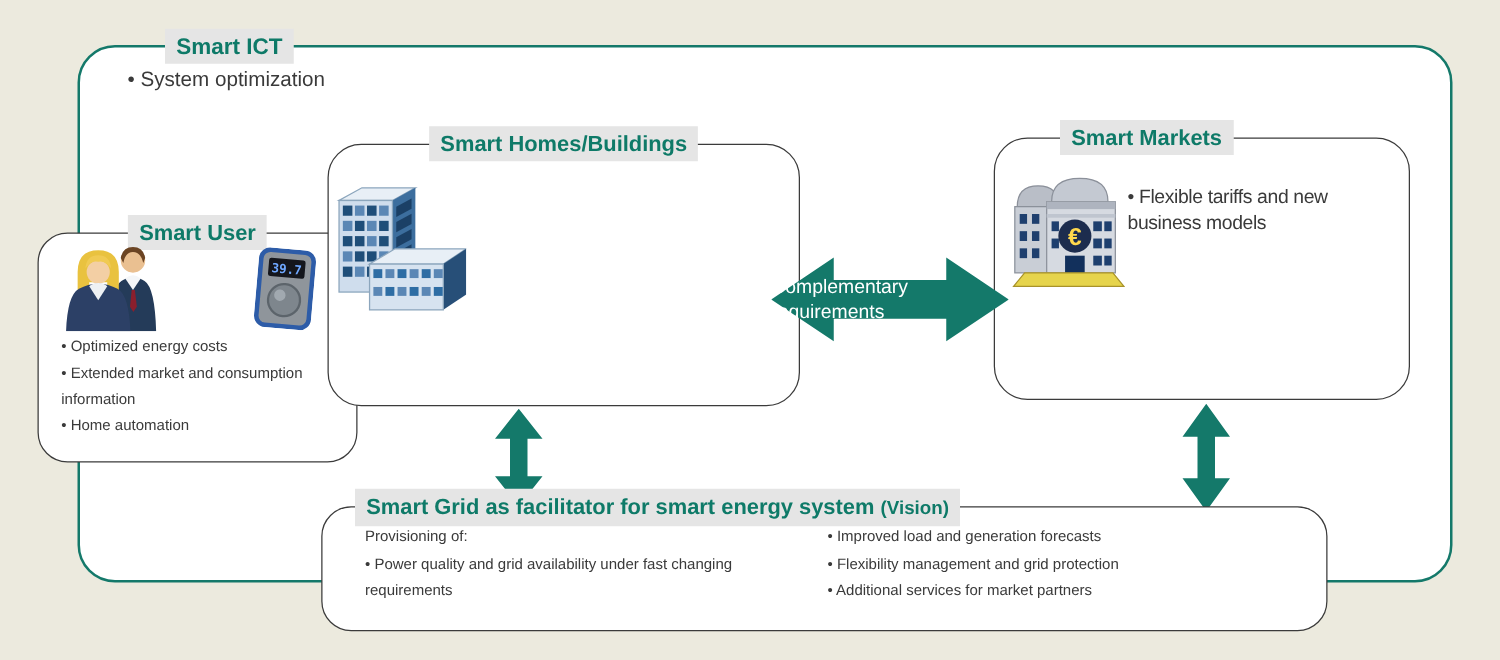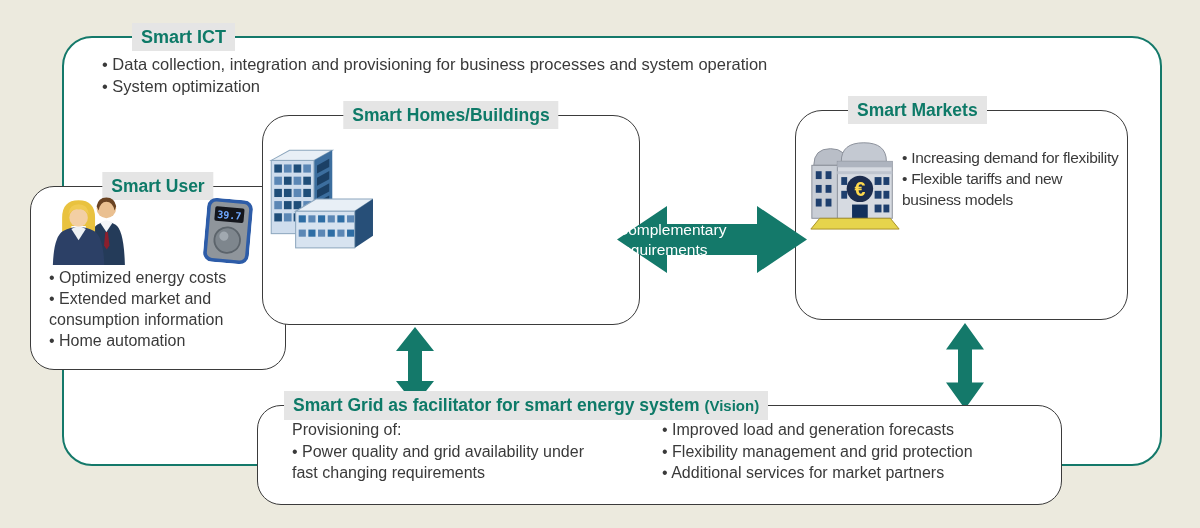--- a/index.html
+++ b/index.html
@@ -10,21 +10,21 @@
   }
   .panel { position:absolute; background:#fff; border:1.6px solid #3b3b3b; border-radius:24px; box-sizing:border-box; }
   .outer-panel { left:62px; top:36px; width:1100px; height:430px; border:2.6px solid #14796a; border-radius:30px; }
   .legend {
     position:absolute; top:-15px; background:#e5e5e5; padding:0 9px;
     color:#0e7a68; font-weight:bold; font-size:17.5px; line-height:28px; white-space:nowrap;
   }
   .legend-centered { left:50%; transform:translateX(-50%);text-align:right; }
   .legend .note { font-size:15px; }
   .outer-legend { font-size:18px; left:68px; }
-  .txt { position:absolute; font-size:16px; line-height:21px; }
+  .txt { position:absolute; font-size:12px; line-height:21px; }
   .outer-bullets { left:38px; top:16px; width:940px; font-size:16.5px; line-height:21.5px; }
 
   .user-panel   { left:30px;  top:186px; width:256px; height:184px; }
   .homes-panel  { left:262px; top:115px; width:378px; height:210px; border-radius:27px; }
   .markets-panel{ left:795px; top:110px; width:333px; height:210px; border-radius:27px; }
   .grid-panel   { left:245px; top:405px; width:805px; height:100px; z-index:3;margin-left:12px; }
 
   .user-bullets   { left:18px;  top:80px;  width:234px; }
   .homes-bullets  { left:118px; top:20px;  width:266px; line-height:24.5px; font-size:16.2px; }
   .markets-bullets{ left:106px; top:36px;  width:222px; font-size:15.5px; letter-spacing:-0.3px; }
@@ -48,21 +48,20 @@
   }
 </style>
 </head>
 <body>
 
 <div class="canvas">
 
   <div class="panel outer-panel">
     <div class="legend outer-legend">Smart ICT</div>
     <div class="txt outer-bullets">
-      <div>• Data collection, integration and provisioning for business processes and system operation</div>
       <div>• System optimization</div>
     </div>
   </div>
 
   <div class="panel user-panel">
     <div class="legend legend-centered">Smart User</div>
 
     <svg class="icon people-icon" viewBox="0 0 86 68">
       <circle cx="56" cy="13" r="9.5" fill="#eac091"></circle>
       <path d="M46.5 11 Q48 2.5 56 2.5 Q64 2.5 65.5 11 L64 15 Q62 6.5 56 6.5 Q50 6.5 48.5 15 Z" fill="#6b4423"></path>
@@ -176,21 +175,20 @@
         <rect x="38" y="52" width="6" height="8"></rect>
           <rect x="38" y="66" width="6" height="8"></rect>
       </g>
       <circle cx="57" cy="64" r="13.5" fill="#1c2c4e"></circle>
       <text x="57" y="71" font-size="20" font-weight="bold" fill="#ffd84d" text-anchor="middle" font-family="Liberation Sans, sans-serif">€</text>
       <rect x="49" y="80" width="16" height="14" fill="#12305c"></rect>
       <polygon points="16,94 88,94 97,105 7,105" fill="#e6d44c" stroke="#a8922a" stroke-width="1"></polygon>
     </svg>
 
     <div class="txt markets-bullets">
-      <div>• Increasing demand for flexibility</div>
       <div>• Flexible tariffs and new business models</div>
     </div>
   </div>
 
   <div class="panel grid-panel">
     <div class="legend" style="left:26px;">
       <span>Smart Grid as facilitator for smart energy system</span>
       <span class="note">(Vision)</span>
     </div>
     <div class="txt grid-left">

